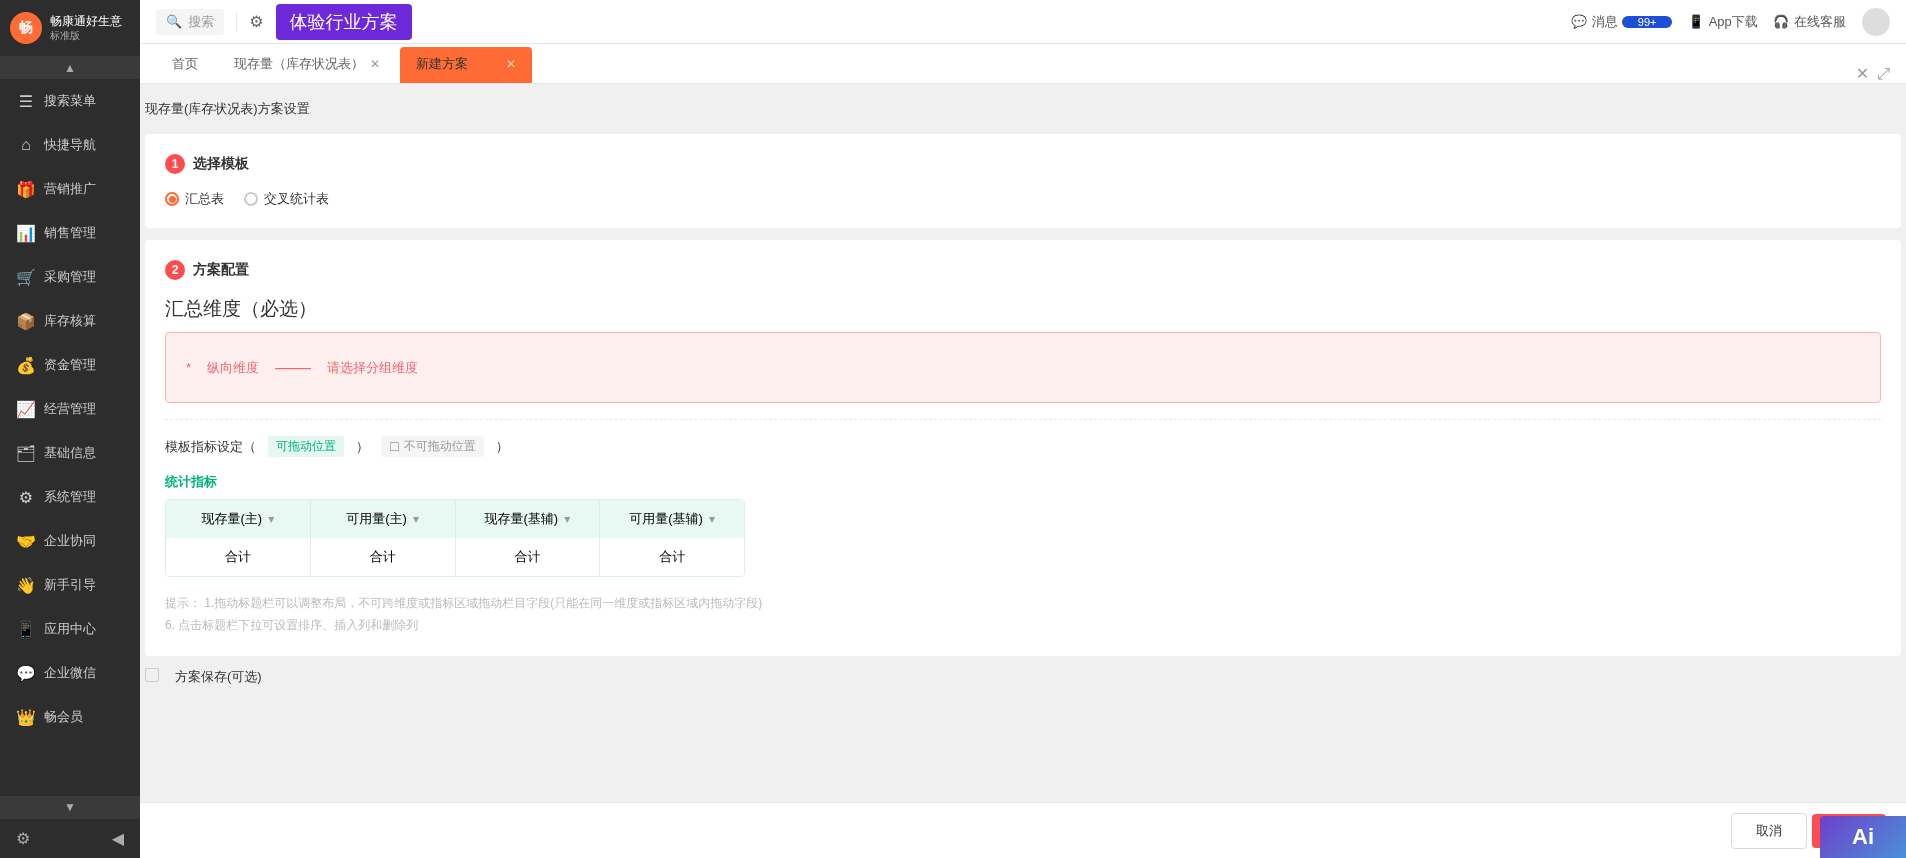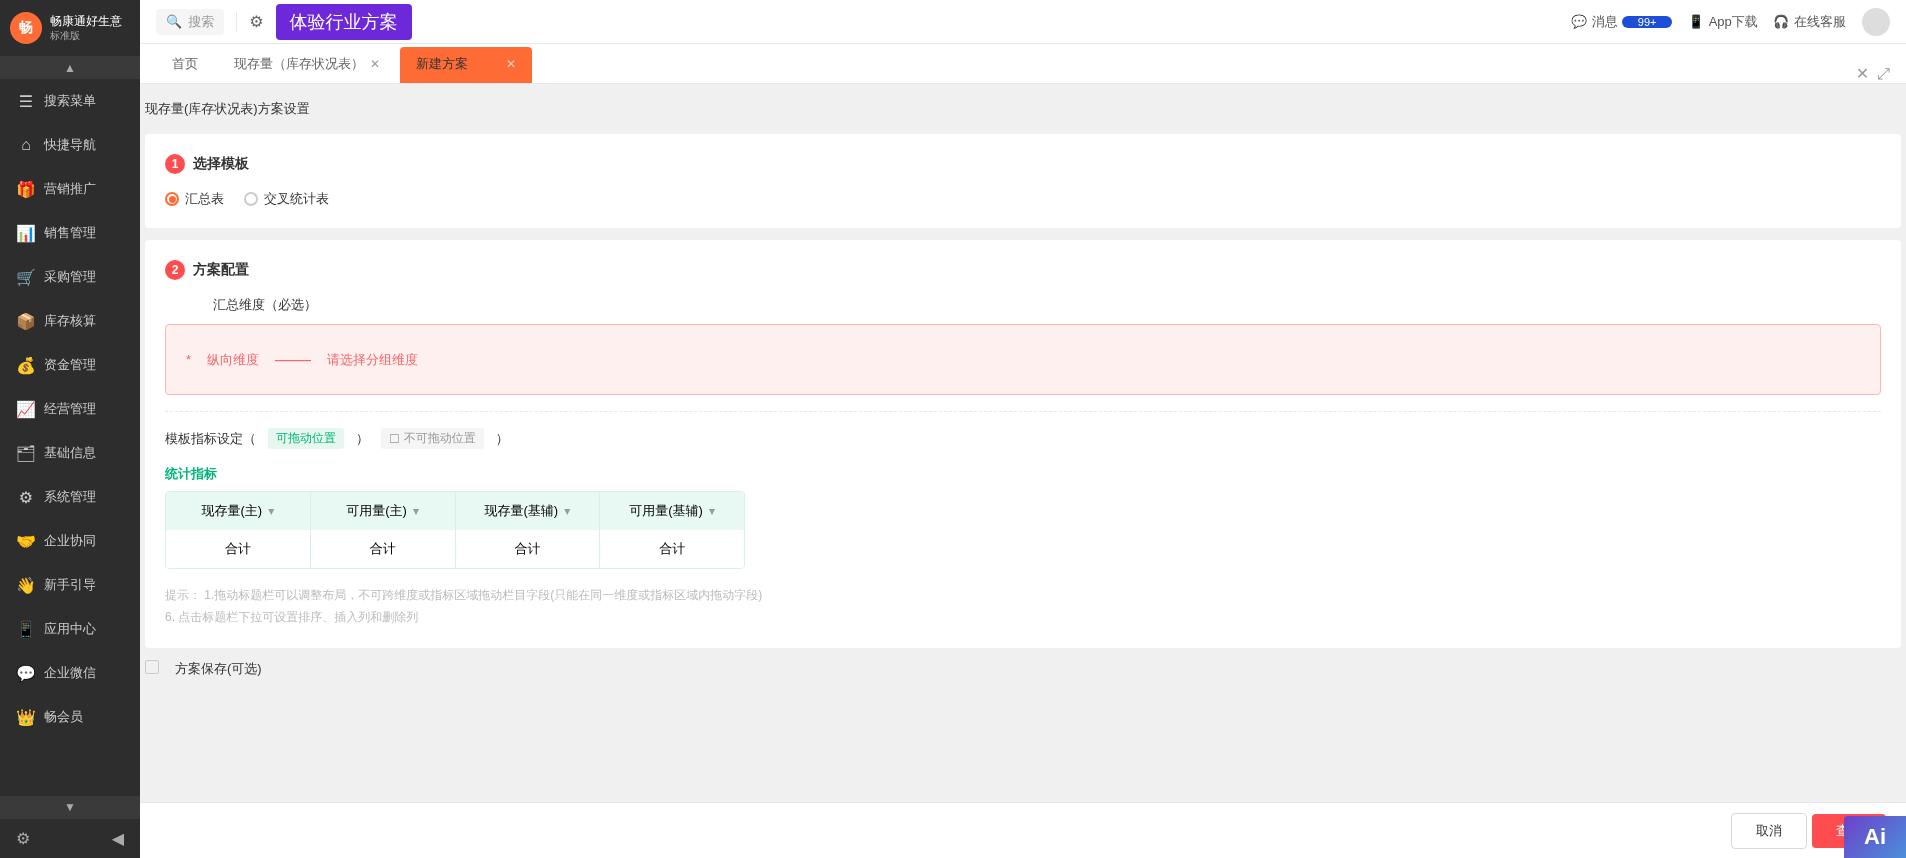--- a/index.html
+++ b/index.html
@@ -119,21 +119,21 @@
       width: 14px; height: 14px; border-radius: 50%; border: 2px solid #ccc;
       display: flex; align-items: center; justify-content: center;
     }
     .radio-circle.checked { border-color: #ff6b35; }
     .radio-dot { width: 7px; height: 7px; background: #ff6b35; border-radius: 50%; }
 
     
     .section-divider { border: none; border-top: 1px dashed #e8e8e8; margin: 16px 0; }
 
     
-    .dimension-label { font-size: 13px; color: #333; margin-bottom: 10px; margin-left: 48px; }
+    .dimension-label { font-size: 19px; color: #333; margin-bottom: 10px; }
     .dimension-box {
       background: #fff0f0; border: 1px solid #ffb3b3; border-radius: 4px;
       padding: 24px 20px; display: flex; align-items: center; gap: 16px;
       color: #f5656b;
     }
     .required-star { color: #f5656b; }
     .dimension-arrow { color: #f5656b; font-size: 18px; }
     .dimension-placeholder { color: #f5656b; font-size: 13px; }
 
     
@@ -179,21 +179,21 @@
     .btn-query {
       padding: 8px 24px; border: none; border-radius: 4px;
       background: #ff4d4f; color: #fff; cursor: pointer; font-size: 13px;
     }
 
     
     .ai-badge {
       position: fixed; right: 0; bottom: 0;
       background: linear-gradient(135deg, #6e40c9, #4a90d9);
       color: #fff; font-size: 22px; font-weight: bold;
-      padding: 8px 20px; border-radius: 4px 0 0 0;
+      padding: 8px 32px; border-radius: 4px 0 0 0;
     }
 
     
     .content::-webkit-scrollbar { width: 6px; }
     .content::-webkit-scrollbar-track { background: #f0f0f0; }
     .content::-webkit-scrollbar-thumb { background: #ccc; border-radius: 3px; }
   </style>
 </head>
 <body>
 

